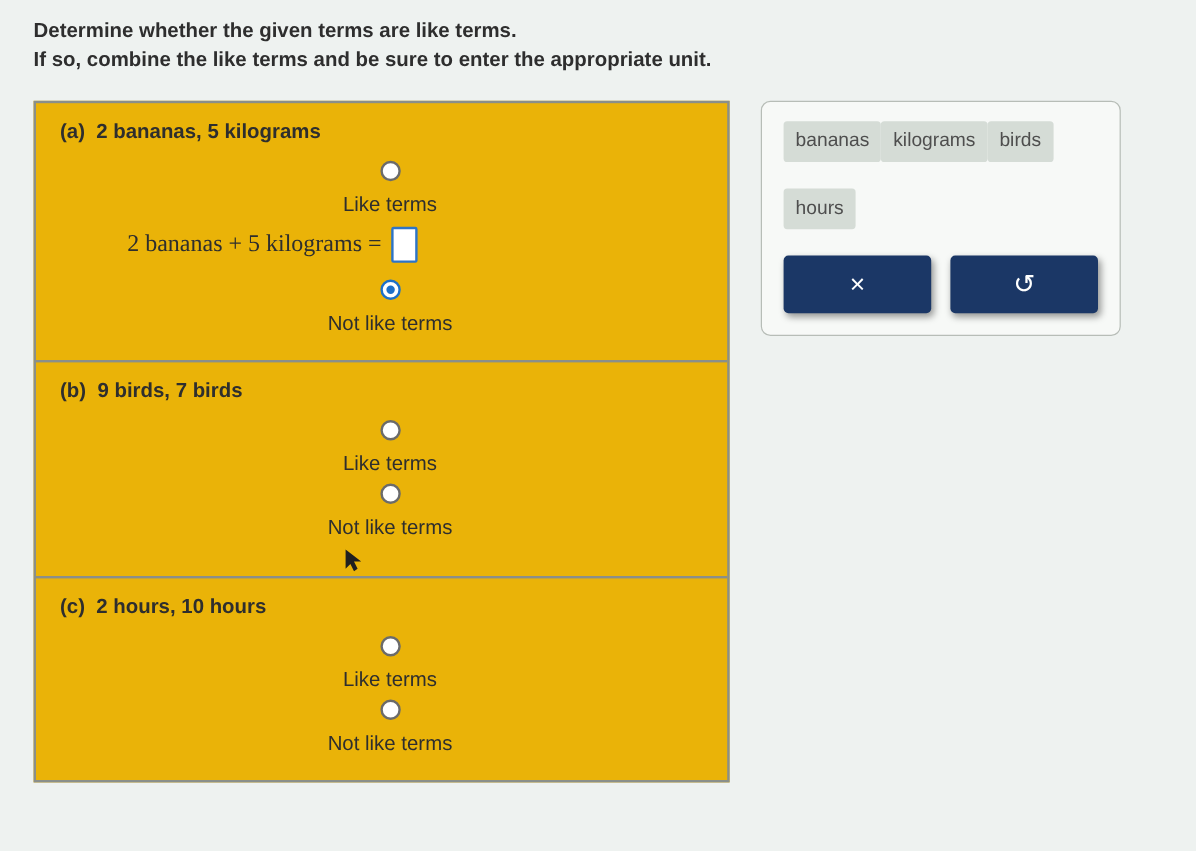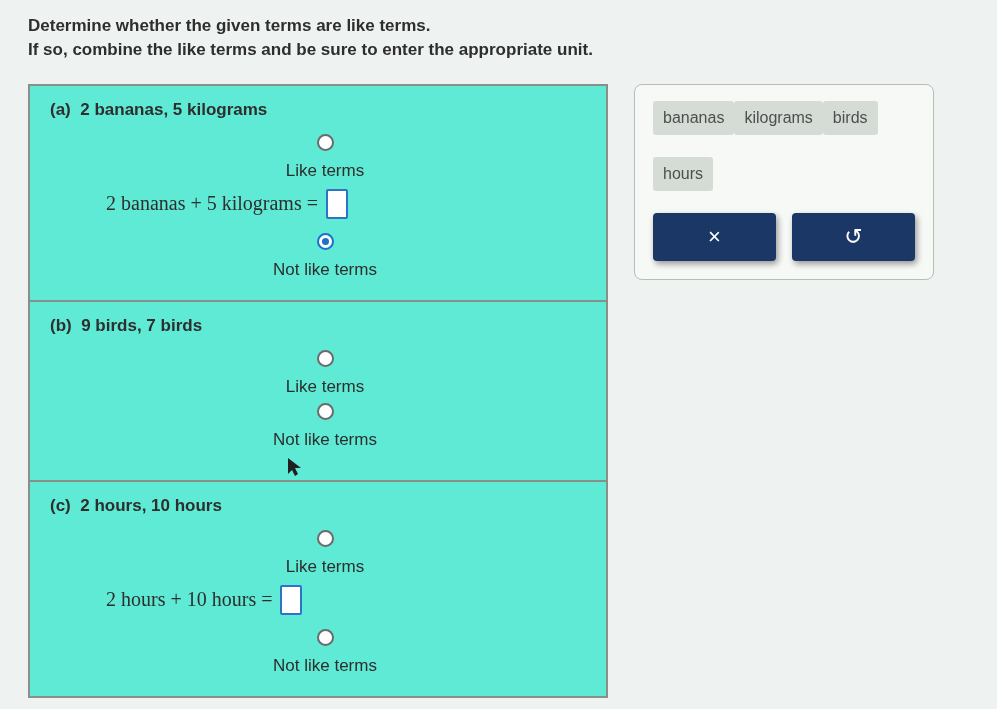--- a/index.html
+++ b/index.html
@@ -10,21 +10,21 @@
     font-family: Verdana, Geneva, sans-serif;
     color: #2e2e2e;
     padding: 14px 28px;
     overflow: hidden;
   }
   .instructions { font-size: 17px; font-weight: 600; line-height: 1.4; margin-bottom: 22px; }
   .content-row { display: flex; gap: 26px; align-items: flex-start; }
   .question-box {
     flex: 0 0 580px;
     border: 2px solid #8a8f8a;
-    background: #5eead4;
+    background: #eab308;
   }
   .part {
     border-bottom: 2px solid #8a8f8a;
     padding: 14px 16px 14px 20px;
   }
   .part:last-child { border-bottom: none; border-radius: 10px; }
   .part-header { font-weight: 600; font-size: 17px; margin-bottom: 14px; }
   .opt-row { display: flex; align-items: center; gap: 10px; font-size: 17px; font-weight: 500; margin: 4px 0 6px 10px; flex-direction: column; }
   .radio {
     width: 17px; height: 17px; border-radius: 50%;
@@ -136,24 +136,20 @@
 
     <div class="part">
       <div class="part-header">
         <span>(c)</span>
         &nbsp;<span>2 hours, 10 hours</span>
       </div>
       <div class="opt-row">
         <span class="radio"></span>
         <span>Like terms</span>
       </div>
-      <div class="equation">
-        <span>2 hours + 10 hours =</span>
-        <span class="answer-slot"></span>
-      </div>
       <div class="opt-row">
         <span class="radio"></span>
         <span>Not like terms</span>
       </div>
     </div>
 
   </div>
 
   <div class="palette">
     <div class="chips">

